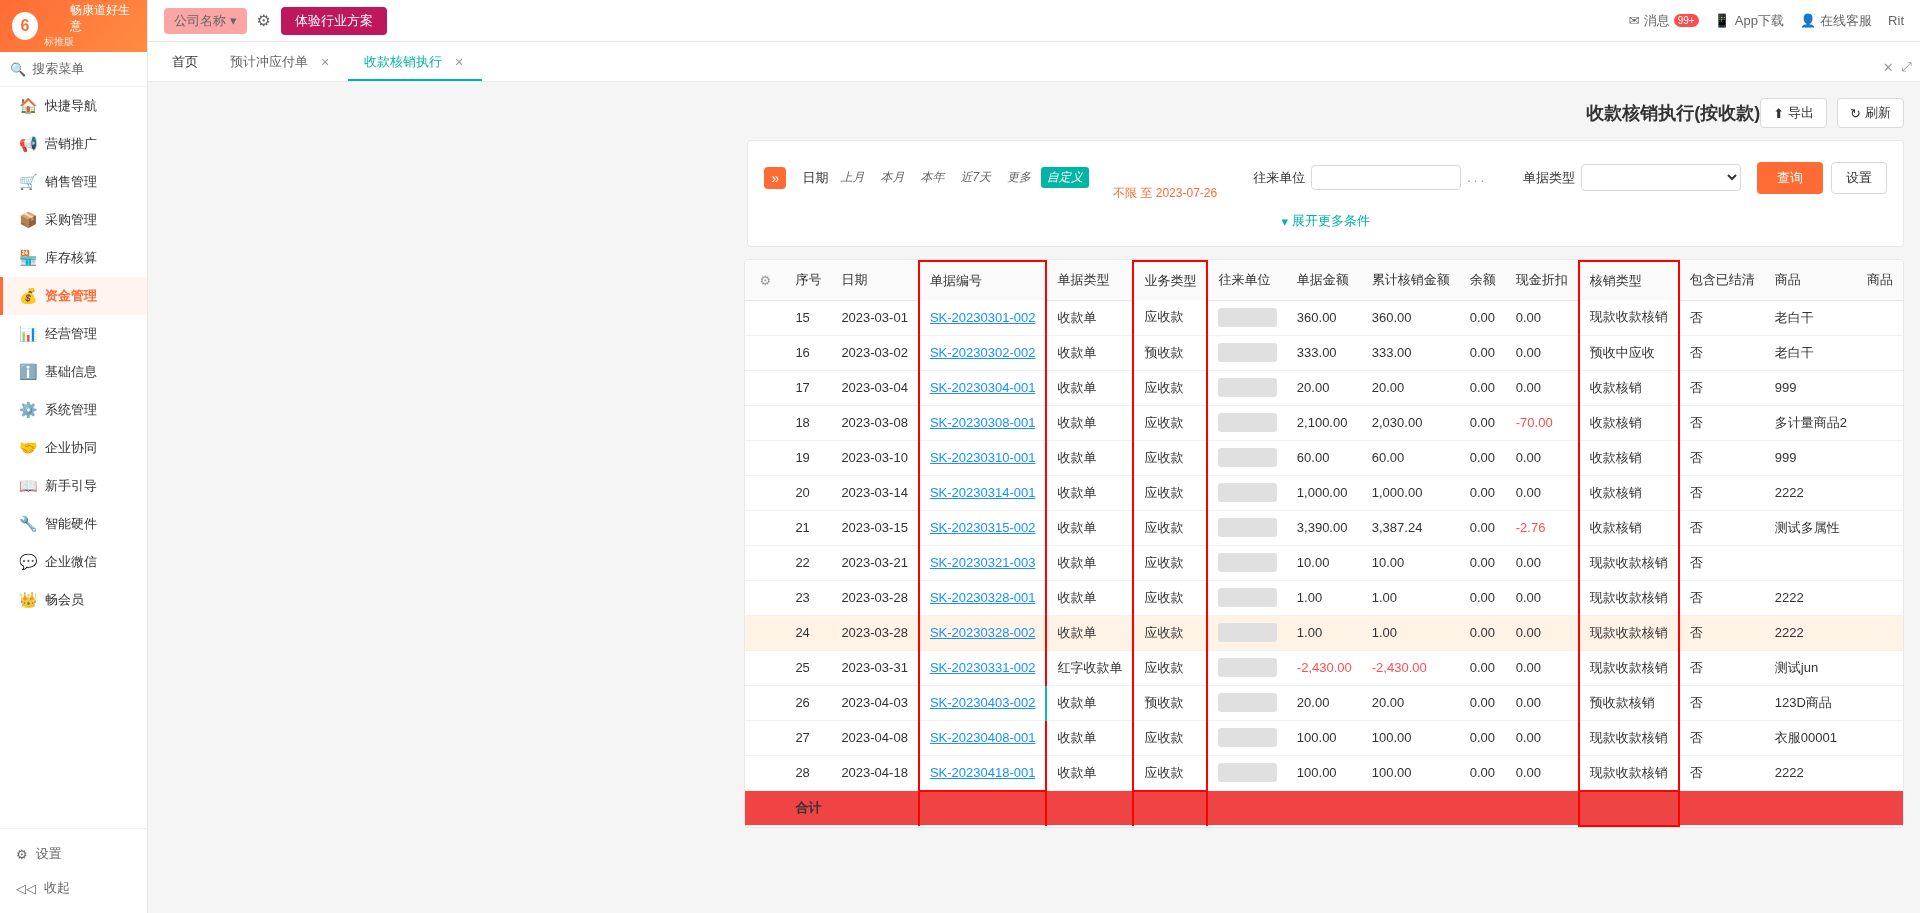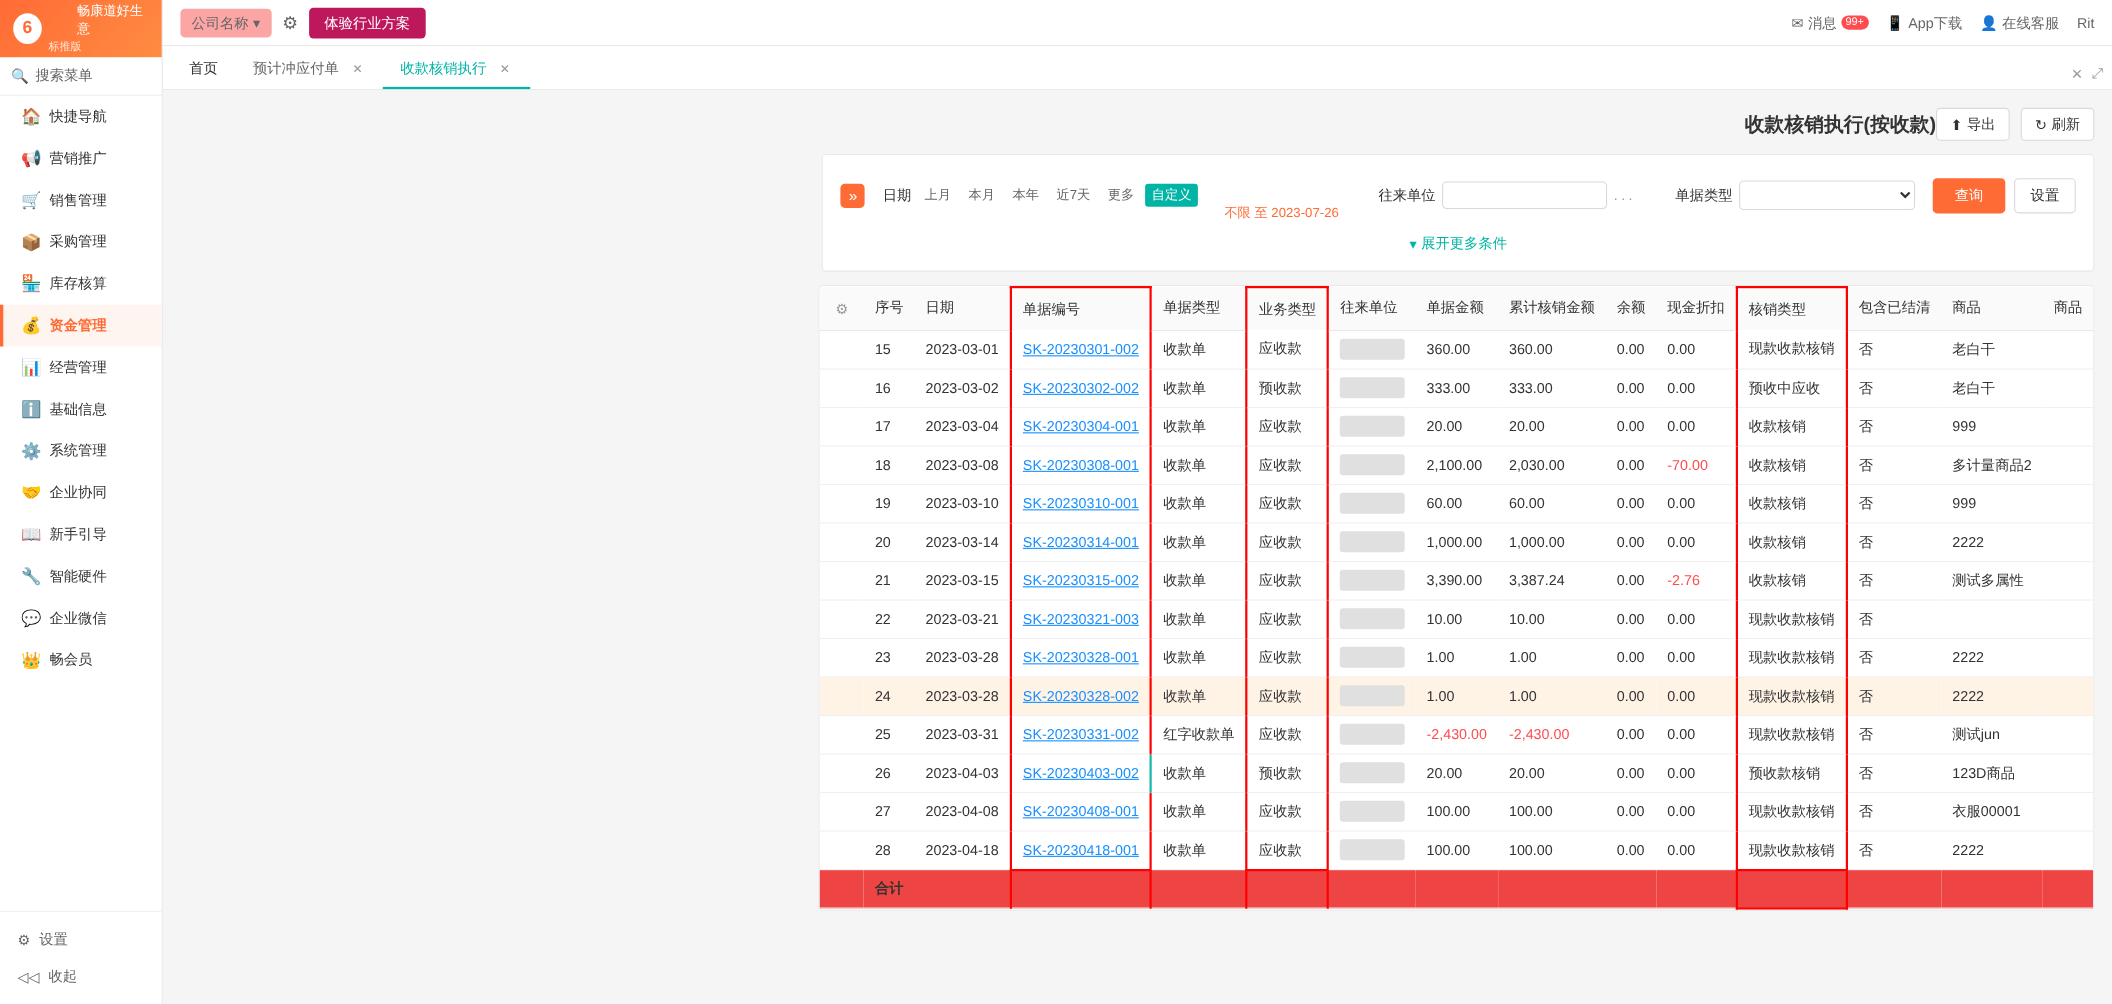--- a/index.html
+++ b/index.html
@@ -162,21 +162,21 @@
       background: #ff6b35; color: #fff; border: none; border-radius: 4px;
       width: 22px; height: 22px; cursor: pointer; font-size: 14px;
       display: flex; align-items: center; justify-content: center; flex-shrink: 0;
     }
     .filter-item {
       display: flex; align-items: center; gap: 6px;
     }
     .filter-label { color: #333; white-space: nowrap; font-size: 13px; }
     .date-filters { display: flex; align-items: center; gap: 4px; }
     .date-btn {
-      padding: 2px 6px; border-radius: 3px; cursor: pointer; color: #666; font-size: 12px;
+      padding: 2px 6px; border-radius: 3px; cursor: pointer; color: #666; font-size: 12px; font-style: italic;
     }
     .date-btn.custom { color: #fff; background: #00b5a5; border-radius: 3px; padding: 2px 6px; }
     .date-range-text { color: #ff6b35; font-size: 12px; margin-top: 32px; }
     .filter-input {
       border: 1px solid #d9d9d9; border-radius: 4px; padding: 4px 10px;
       width: 200px; outline: none; color: #333;
     }
     .filter-dots { color: #999; letter-spacing: 3px; cursor: pointer; }
     .filter-select {
       border: 1px solid #d9d9d9; border-radius: 4px; padding: 4px 10px;

